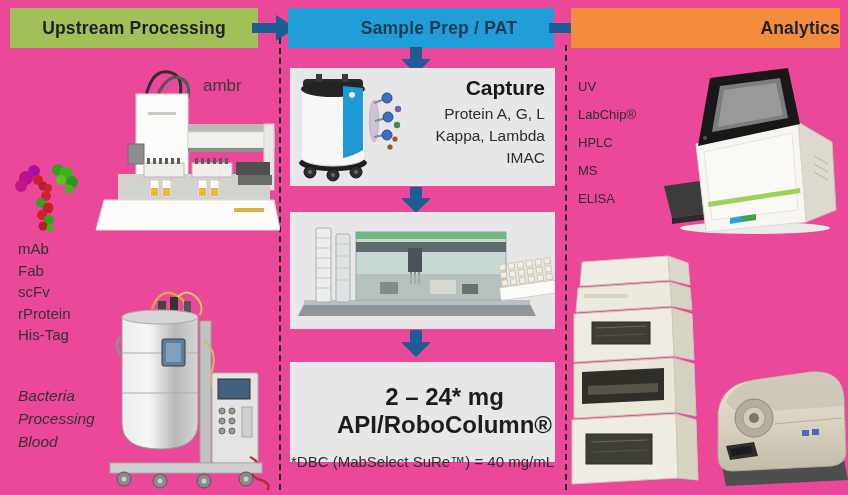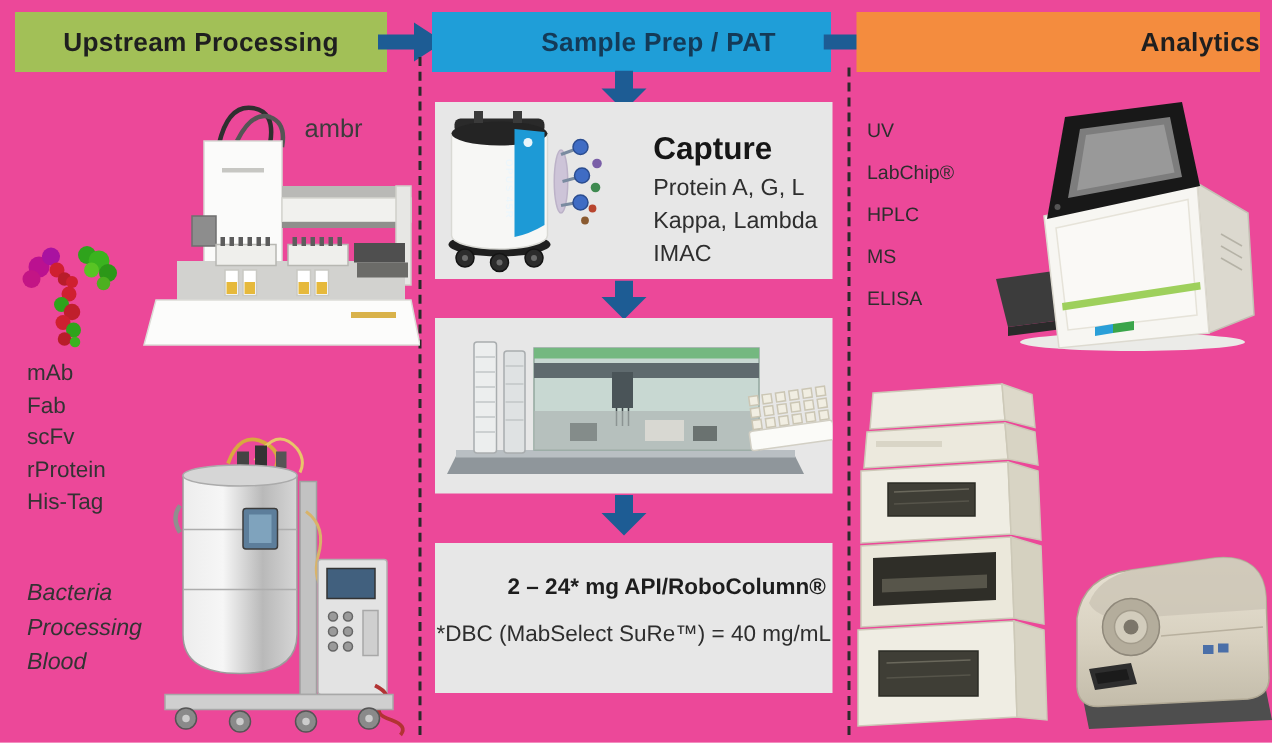--- a/index.html
+++ b/index.html
@@ -36,25 +36,25 @@
   .sources { left:18px; top:384px; font-size:15.5px; }
   .sources .li { height:23px; line-height:23px;font-style:italic; }
   
   .gbox { position:absolute; left:290px; width:265px; background:var(--box-gray,#e7e7e7); }
   .capture-box { top:68px; height:118px; }
   .handler-box { top:212px; height:117px; }
   .result-box  { top:362px; height:100px; text-align:center; }
   .opus-img { position:absolute; left:4px; top:5px; }
   .opus-label { position:absolute; left:52px; top:38px; width:60px; font-size:6.5px; color:#eaf6fd;
                 transform:rotate(90deg); transform-origin:0 0; letter-spacing:1px; }
-  .capture-text { position:absolute; right:10px; top:20px; text-align:left; color:#2e2e2e; }
+  .capture-text { position:absolute; right:10px; top:8px; text-align:right; color:#2e2e2e; }
   .capture-title { font-size:21px; font-weight:700; color:#161616; margin-bottom:3px; }
   .capture-line { font-size:15.5px; line-height:22px; }
   .handler-img { position:absolute; left:0; top:0; }
-  .result-main { font-size:15px; font-weight:700; color:#1d1d1d; margin-top:21px;padding-left:44px; }
+  .result-main { font-size:24px; font-weight:700; color:#1d1d1d; margin-top:21px;padding-left:44px; }
   .result-footnote { font-size:15px; color:#2e2e2e; margin-top:14px; }
   
   .methods { left:578px; top:73px; font-size:13px; color:#2e2e2e; }
   .methods .li { height:28px; line-height:28px; }
   .labchip-img { position:absolute; left:660px; top:60px; }
   .hplc-img { position:absolute; left:564px; top:252px; }
   .massspec-img { position:absolute; left:702px; top:354px; }
 </style>
 </head>
 <body>

